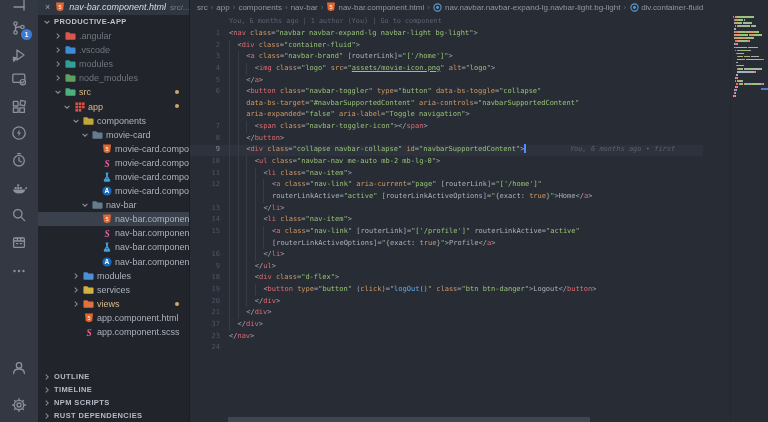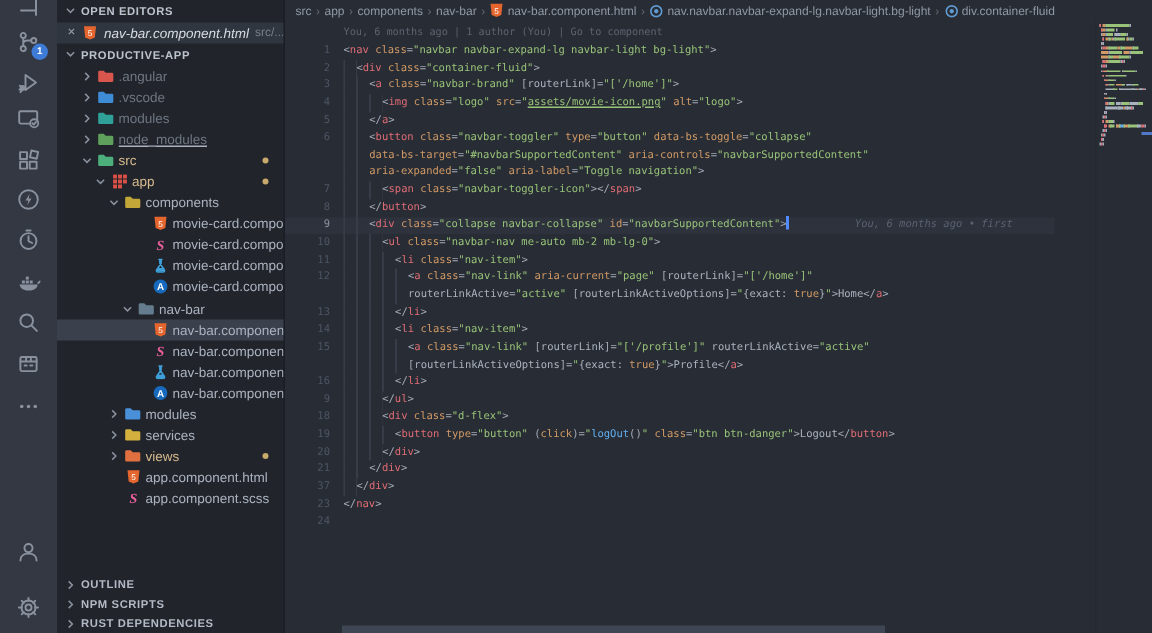--- a/index.html
+++ b/index.html
@@ -143,28 +143,20 @@
       <div class="act" style="top: 392px;">
         <svg width="16" height="16" viewBox="0 0 16 16">
           <circle cx="8" cy="8" r="2" stroke="#8a919e" stroke-width="1.3" fill="none" stroke-linecap="round" stroke-linejoin="round"></circle>
           <circle cx="8" cy="8" r="4.7" stroke="#8a919e" stroke-width="1.3" fill="none" stroke-linecap="round" stroke-linejoin="round"></circle>
           <path d="M8 1.6 v2 M8 12.4 v2 M1.6 8 h2 M12.4 8 h2 M3.5 3.5 l1.4 1.4 M11.1 11.1 l1.4 1.4 M12.5 3.5 L11.1 4.9 M4.9 11.1 L3.5 12.5" stroke="#8a919e" stroke-width="1.3" fill="none" stroke-linecap="round" stroke-linejoin="round"></path>
         </svg>
       </div>
     </div>
 
   <div id="sidebar">
-    <div class="sech">
-      <span class="chev">
-          <svg width="8" height="8" viewBox="0 0 10 10">
-            <polyline points="2,3.5 5,6.5 8,3.5" fill="none" stroke="#8a919e" stroke-width="1.3"></polyline>
-          </svg>
-        </span>
-      <span>OPEN EDITORS</span>
-    </div>
     <div id="openrow">
       <span class="close">×</span>
       <span class="ficon" id="oe-icon">
           <svg width="10" height="10" viewBox="0 0 10 10">
             <path d="M1 .5 h8 L8.2 8 5 9.3 1.8 8 Z" fill="#e4662e"></path>
             <text x="5" y="7" font-size="5.5" fill="#fff" text-anchor="middle" font-family="Liberation Sans,sans-serif">5</text>
           </svg>
         </span>
       <span class="fname">nav-bar.component.html</span>
       <span class="fpath">src/...</span>
@@ -210,21 +202,21 @@
               <polyline points="3.5,2 6.5,5 3.5,8" fill="none" stroke="#8a919e" stroke-width="1.3"></polyline>
             </svg>
           </span>
           <span class="ficon">
             <svg width="11" height="10" viewBox="0 0 12 10">
               <path d="M.5 1.8 a1 1 0 0 1 1-1 h3 L6 2.3 h4.5 a1 1 0 0 1 1 1 V8 a1 1 0 0 1 -1 1 h-9 a1 1 0 0 1 -1 -1 Z" fill="#2fa198"></path>
             </svg>
           </span>
           <span class="lbl">modules</span>
         </div>
-        <div class="trow dim" style="padding-left: 15px; text-decoration: underline;">
+        <div class="trow dim" style="padding-left: 15px;">
           <span class="chev">
             <svg width="8" height="8" viewBox="0 0 10 10">
               <polyline points="3.5,2 6.5,5 3.5,8" fill="none" stroke="#8a919e" stroke-width="1.3"></polyline>
             </svg>
           </span>
           <span class="ficon">
             <svg width="11" height="10" viewBox="0 0 12 10">
               <path d="M.5 1.8 a1 1 0 0 1 1-1 h3 L6 2.3 h4.5 a1 1 0 0 1 1 1 V8 a1 1 0 0 1 -1 1 h-9 a1 1 0 0 1 -1 -1 Z" fill="#5fa15c"></path>
             </svg>
           </span>
@@ -273,20 +265,33 @@
               <polyline points="2,3.5 5,6.5 8,3.5" fill="none" stroke="#8a919e" stroke-width="1.3"></polyline>
             </svg>
           </span>
           <span class="ficon">
             <svg width="11" height="10" viewBox="0 0 12 10">
               <path d="M.5 1.8 a1 1 0 0 1 1-1 h3 L6 2.3 h4.5 a1 1 0 0 1 1 1 V8 a1 1 0 0 1 -1 1 h-9 a1 1 0 0 1 -1 -1 Z" fill="#c2a738"></path>
             </svg>
           </span>
           <span class="lbl">components</span>
         </div>
+        <div class="trow" style="padding-left: 42px;">
+          <span class="chev">
+            <svg width="8" height="8" viewBox="0 0 10 10">
+              <polyline points="2,3.5 5,6.5 8,3.5" fill="none" stroke="#8a919e" stroke-width="1.3"></polyline>
+            </svg>
+          </span>
+          <span class="ficon">
+            <svg width="11" height="10" viewBox="0 0 12 10">
+              <path d="M.5 1.8 a1 1 0 0 1 1-1 h3 L6 2.3 h4.5 a1 1 0 0 1 1 1 V8 a1 1 0 0 1 -1 1 h-9 a1 1 0 0 1 -1 -1 Z" fill="#647c8d"></path>
+            </svg>
+          </span>
+          <span class="lbl">movie-card</span>
+        </div>
         <div class="trow" style="padding-left: 51px;">
           <span class="spacer9"></span>
           <span class="ficon">
             <svg width="10" height="10" viewBox="0 0 10 10">
               <path d="M1 .5 h8 L8.2 8 5 9.3 1.8 8 Z" fill="#e4662e"></path>
               <text x="5" y="7" font-size="5.5" fill="#fff" text-anchor="middle" font-family="Liberation Sans,sans-serif">5</text>
             </svg>
           </span>
           <span class="lbl">movie-card.component.h...</span>
         </div>
@@ -432,20 +437,28 @@
         </div>
       </div>
     <div id="bsecs">
         <div class="bsec">
           <span class="chev">
             <svg width="8" height="8" viewBox="0 0 10 10">
               <polyline points="3.5,2 6.5,5 3.5,8" fill="none" stroke="#8a919e" stroke-width="1.3"></polyline>
             </svg>
           </span>
           <span>OUTLINE</span>
+        </div>
+        <div class="bsec">
+          <span class="chev">
+            <svg width="8" height="8" viewBox="0 0 10 10">
+              <polyline points="3.5,2 6.5,5 3.5,8" fill="none" stroke="#8a919e" stroke-width="1.3"></polyline>
+            </svg>
+          </span>
+          <span>TIMELINE</span>
         </div>
         <div class="bsec">
           <span class="chev">
             <svg width="8" height="8" viewBox="0 0 10 10">
               <polyline points="3.5,2 6.5,5 3.5,8" fill="none" stroke="#8a919e" stroke-width="1.3"></polyline>
             </svg>
           </span>
           <span>NPM SCRIPTS</span>
         </div>
         <div class="bsec">

